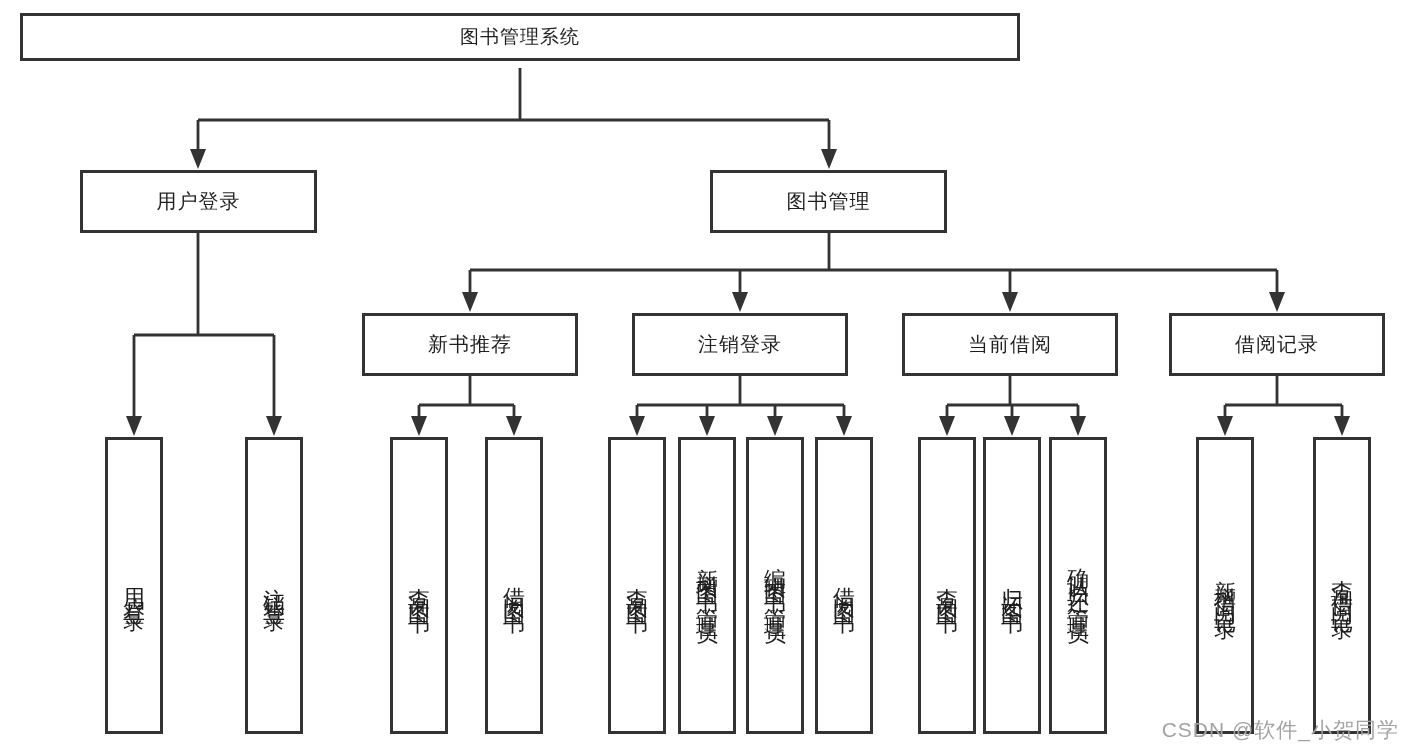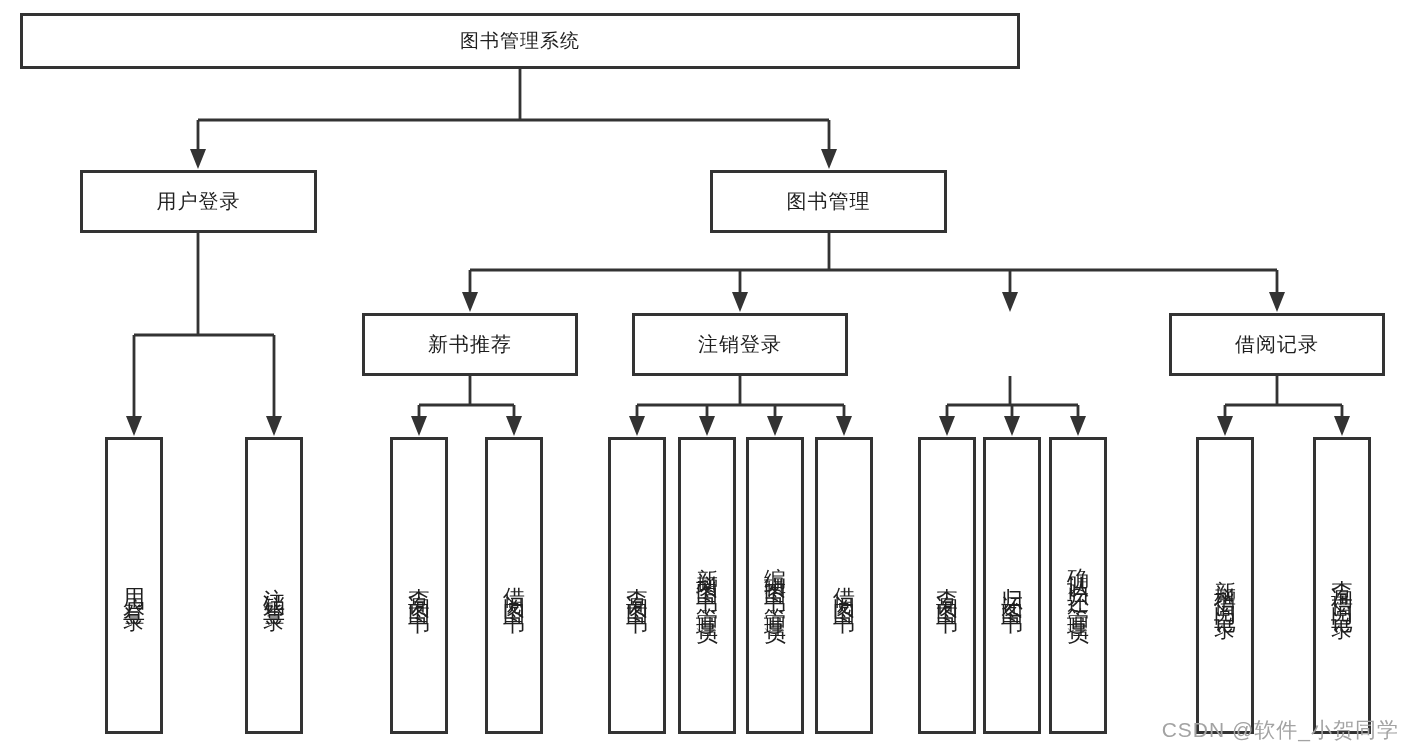--- a/index.html
+++ b/index.html
@@ -20,21 +20,21 @@
   .box {
     position: absolute;
     box-sizing: border-box;
     border: 3px solid #333333;
     background: #ffffff;
     display: flex;
     align-items: center;
     justify-content: center;
     color: #1f1f1f;
   }
-  .root-box   { left: 20px;  top: 13px;  width: 1000px; height: 56px; }
+  .root-box   { left: 20px;  top: 13px;  width: 1000px; height: 48px; }
   .root-box .lbl { font-size: 19px; letter-spacing: 1px; }
   .l2-box, .l3-box { height: 63px; }
   .l2-box .lbl, .l3-box .lbl { font-size: 20px; letter-spacing: 1px; }
   .l2-user { left: 80px;  top: 170px; width: 237px; }
   .l2-book { left: 710px; top: 170px; width: 237px; text-align: right; }
   .l3-box  { top: 313px; width: 216px; }
   .l3-a { left: 362px; }
   .l3-b { left: 632px; }
   .l3-c { left: 902px; }
   .l3-d { left: 1169px; }
@@ -106,20 +106,23 @@
   <div class="box l2-box l2-book">
     <span class="lbl">图书管理</span>
   </div>
 
   <div class="box l3-box l3-a">
     <span class="lbl">新书推荐</span>
   </div>
   <div class="box l3-box l3-b">
     <span class="lbl">注销登录</span>
   </div>
+  <div class="box l3-box l3-c">
+    <span class="lbl">当前借阅</span>
+  </div>
   <div class="box l3-box l3-d">
     <span class="lbl">借阅记录</span>
   </div>
 
   <div class="box leaf leaf-l1">
     <span class="lbl">用户登录</span>
   </div>
   <div class="box leaf leaf-l2">
     <span class="lbl">注销登录</span>
   </div>

